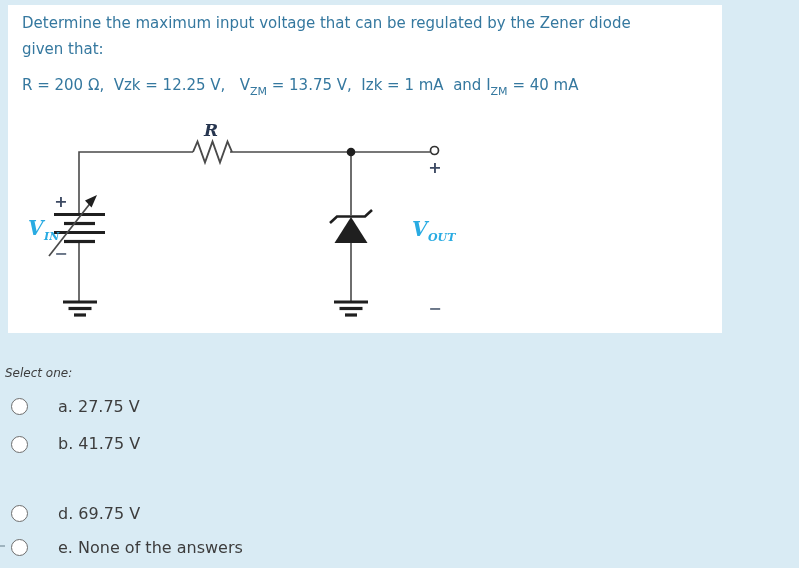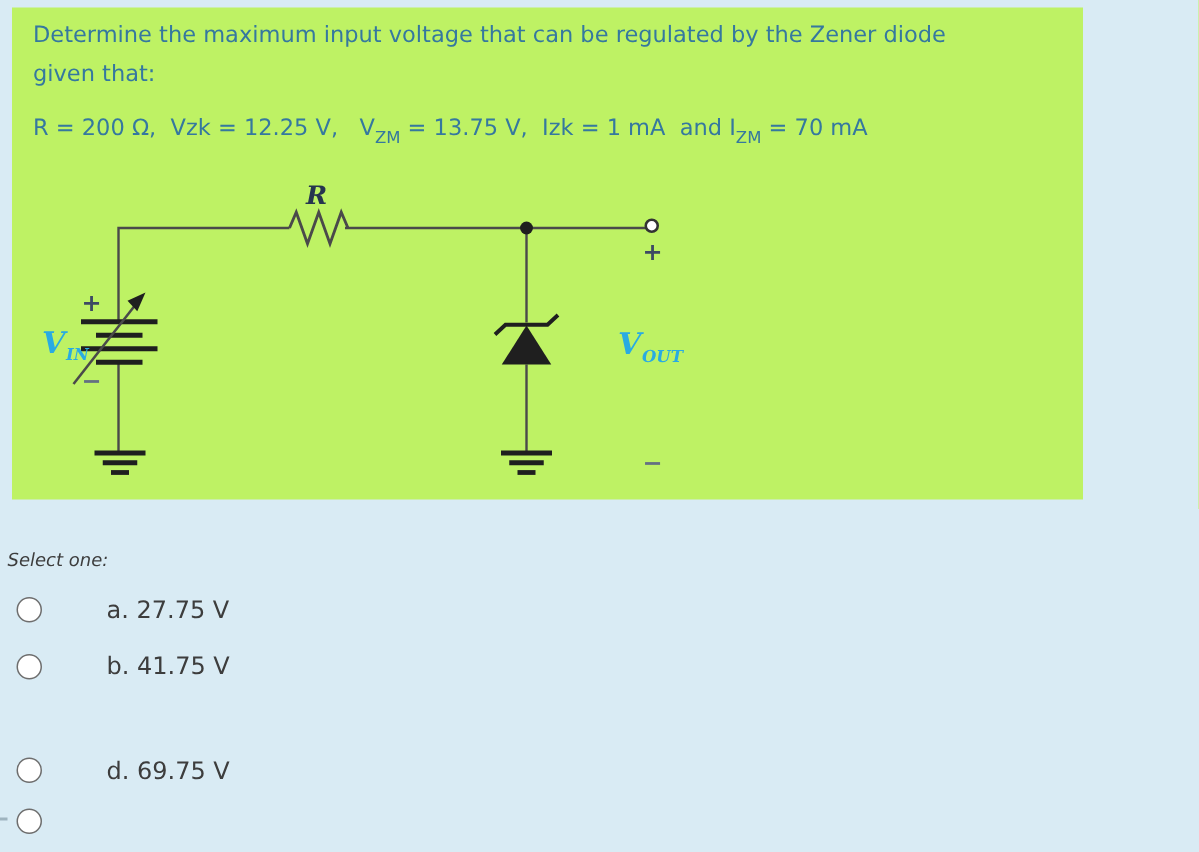--- a/index.html
+++ b/index.html
@@ -10,21 +10,21 @@
     position: relative;
     overflow: hidden;
   }
   .stage { position: absolute; left: 0; top: 0; width: 799px; height: 568px; }
 
   
   .question-box {
     position: absolute;
     left: 8px; top: 5px;
     width: 714px; height: 328px;
-    background: #bef264;
+    background: #ffffff;
   }
   .q-line {
     position: absolute;
     left: 14px;
     color: #35789f;
     font-size: 15px;
     white-space: pre-wrap;
   }
   .q-line1 { top: 9px; }
   .q-line2 { top: 35px; }
@@ -70,21 +70,21 @@
     align-items: center;
   }
   .radio {
     width: 15px; height: 15px;
     border: 1.5px solid #6e6e6e;
     border-radius: 50%;
     background: #ffffff;
     flex: none;
   }
   .option-label {
-    margin-left: 43px;
+    margin-left: 30px;
     font-size: 16px;
     color: #3d3d3d;
     white-space: pre;
   }
   .row-a { top: 396px; }
   .row-b { top: 432px; align-items: flex-end; }
   .row-c { top: 467px; }
   .row-d { top: 503px; }
   .row-e { top: 537px; }
   .edge-dash {
@@ -97,21 +97,21 @@
 </head>
 <body>
 
 <div class="stage">
 
   <div class="question-box">
 
     <div class="q-line q-line1">Determine the maximum input voltage that can be regulated by the Zener diode</div>
     <div class="q-line q-line2">given that:</div>
 
-    <div class="q-line q-params"><span>R = 200 Ω,  Vzk = 12.25 V,   V</span><span class="subscript">ZM</span><span> = 13.75 V,  Izk = 1 mA  and I</span><span class="subscript">ZM</span><span> = 70 mA</span></div>
+    <div class="q-line q-params"><span>R = 200 Ω,  Vzk = 12.25 V,   V</span><span class="subscript">ZM</span><span> = 13.75 V,  Izk = 1 mA  and I</span><span class="subscript">ZM</span><span> = 40 mA</span></div>
 
     <svg class="circuit-svg" viewBox="0 100 500 235">
 
       <path class="wire" d="M71,209 V147 H185"></path>
       <path class="wire" d="M222,147 H422"></path>
       <path class="wire" d="M71,236 V296"></path>
       <path class="wire" d="M343,147 V210"></path>
       <path class="wire" d="M343,238 V296"></path>
 
       <path class="wire" style="stroke-width:1.9" d="M185,147 l4.5,-10.5 l7.5,21 l7.5,-21 l7.5,21 l7.5,-21 l4.5,10.5"></path>
@@ -167,16 +167,17 @@
   <div class="option-row row-b">
     <div class="radio"></div>
     <div class="option-label">b. 41.75 V</div>
   </div>
   <div class="option-row row-d">
     <div class="radio"></div>
     <div class="option-label">d. 69.75 V</div>
   </div>
   <div class="option-row row-e">
     <div class="radio"></div>
+    <div class="option-label">e. None of the answers</div>
   </div>
 
   <div class="edge-dash"></div>
 </div>
 
 </body></html>

